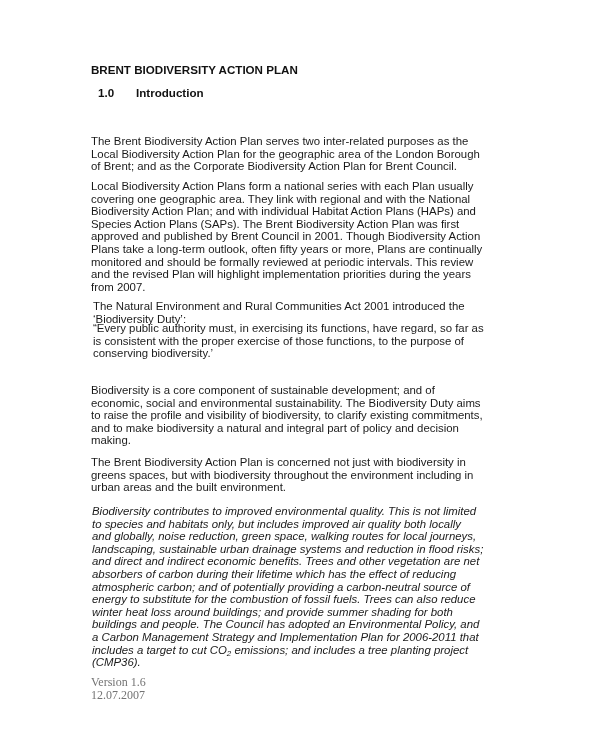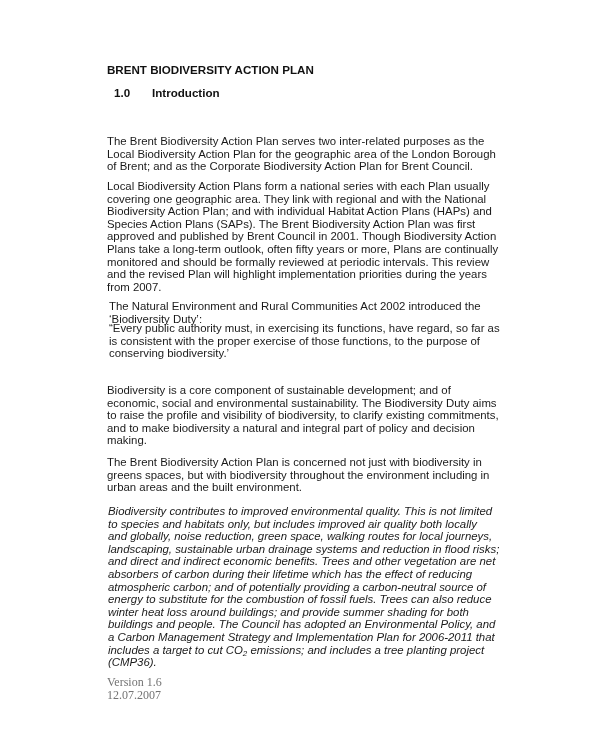--- a/index.html
+++ b/index.html
@@ -1,18 +1,18 @@
 <!DOCTYPE html>
 <html><head>
 <meta charset="utf-8">
 <style>
   html, body { margin: 0; padding: 0; background: #ffffff; }
   body { width: 600px; height: 730px; position: relative; overflow: hidden; }
   .page {
-    position: absolute; left: 16px; top: 0; width: 580px; height: 730px;
+    position: absolute; left: 0; top: 0; width: 580px; height: 730px;
     background: #ffffff;
   }
   .block {
     position: absolute;
     left: 91px;
     width: 440px;
     font-family: "Liberation Sans", sans-serif;
     font-size: 11.4px;
     line-height: 12.6px;
     color: #1a1a1a;
@@ -70,21 +70,21 @@
   <div class="block p2">Local Biodiversity Action Plans form a national series with each Plan usually
 covering one geographic area.  They link with regional and with the National
 Biodiversity Action Plan; and with individual Habitat Action Plans (HAPs) and
 Species Action Plans (SAPs).  The Brent Biodiversity Action Plan was first
 approved and published by Brent Council in 2001.  Though Biodiversity Action
 Plans take a long-term outlook, often fifty years or more, Plans are continually
 monitored and should be formally reviewed at periodic intervals.  This review
 and the revised Plan will highlight implementation priorities during the years
 from 2007.</div>
 
-  <div class="block p3">The Natural Environment and Rural Communities Act 2002 introduced the
+  <div class="block p3">The Natural Environment and Rural Communities Act 2001 introduced the
 ‘Biodiversity Duty’:</div>
 
   <div class="block p-quote">“Every public authority must, in exercising its functions, have regard, so far as
 is consistent with the proper exercise of those functions, to the purpose of
 conserving biodiversity.’</div>
 
   <div class="block p4">Biodiversity is a core component of sustainable development; and of
 economic, social and environmental sustainability.  The Biodiversity Duty aims
 to raise the profile and visibility of biodiversity, to clarify existing commitments,
 and to make biodiversity a natural and integral part of policy and decision

